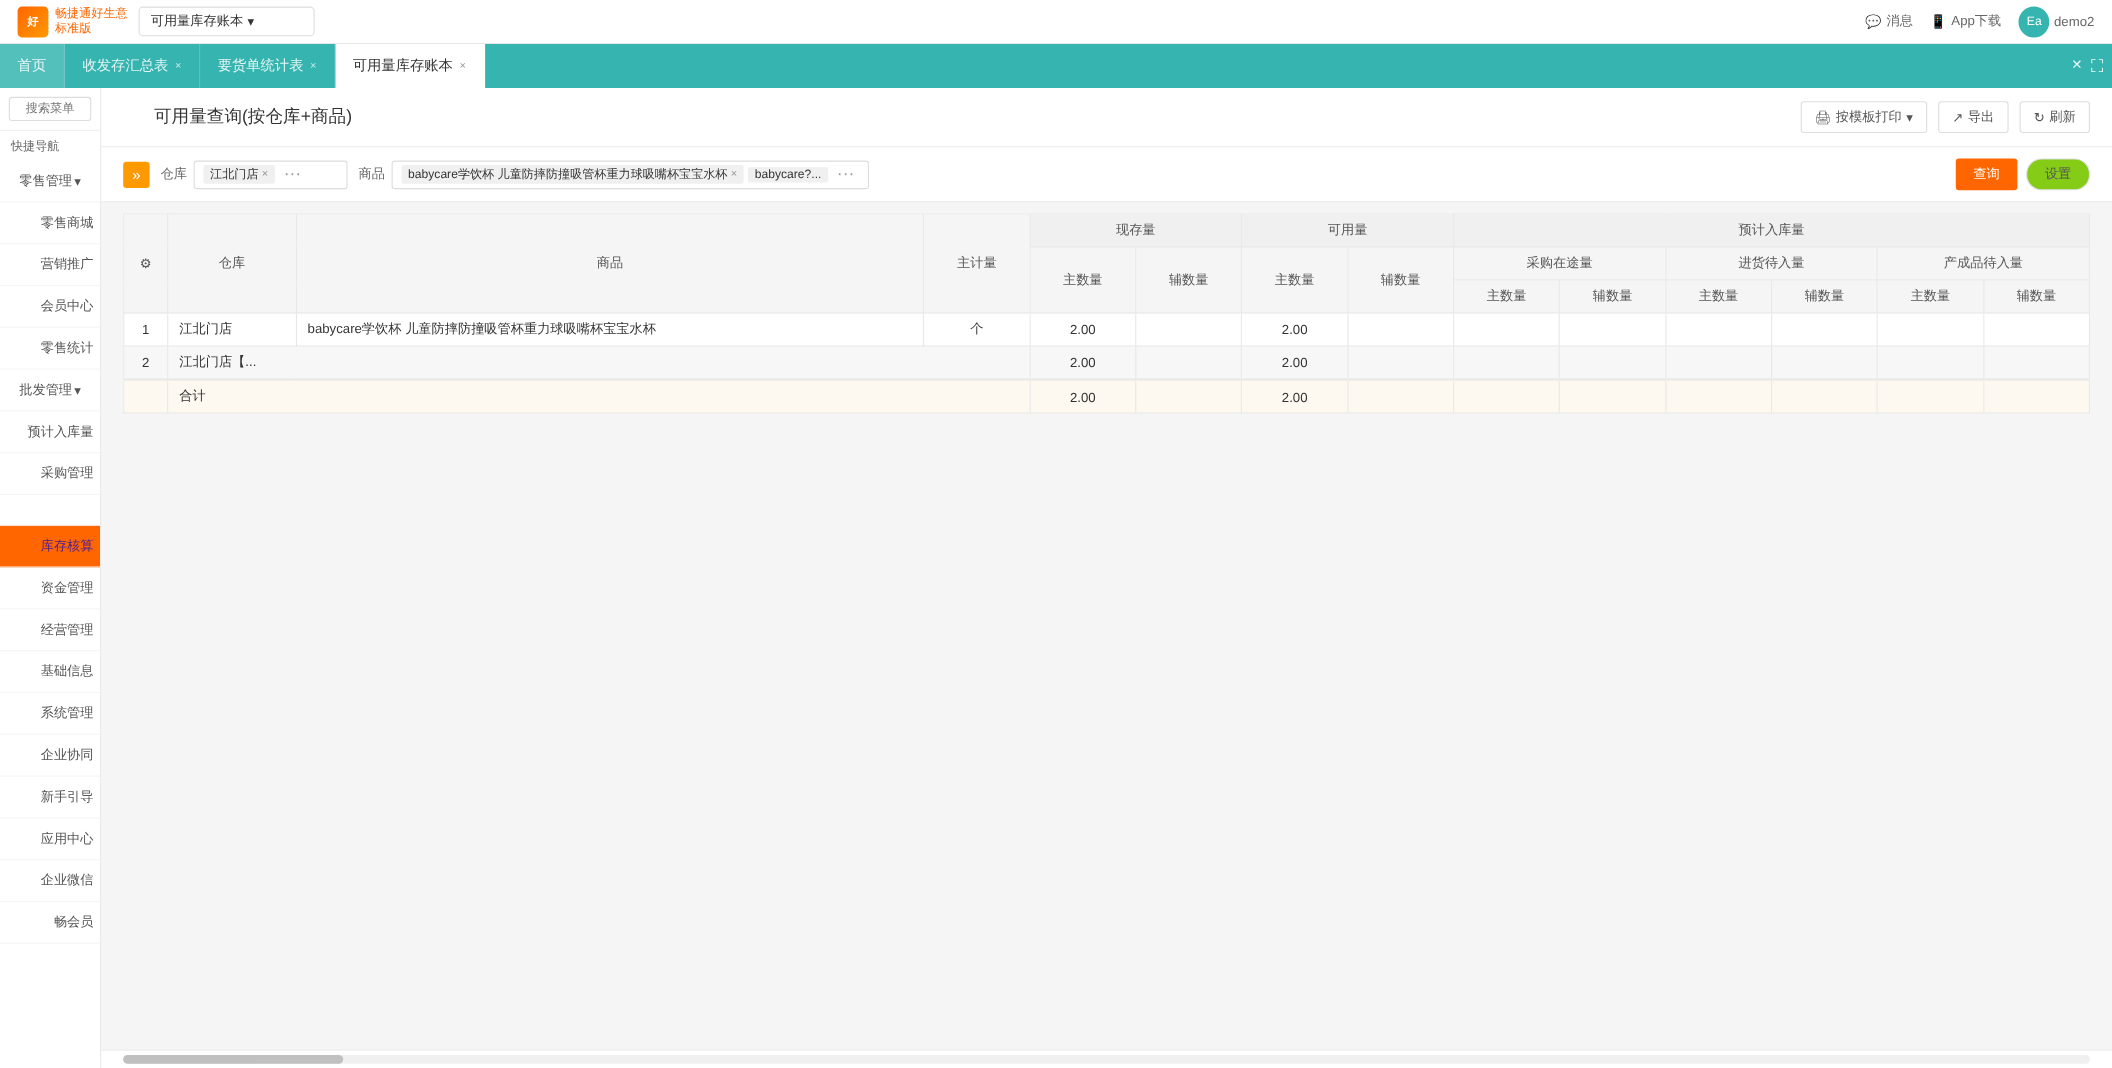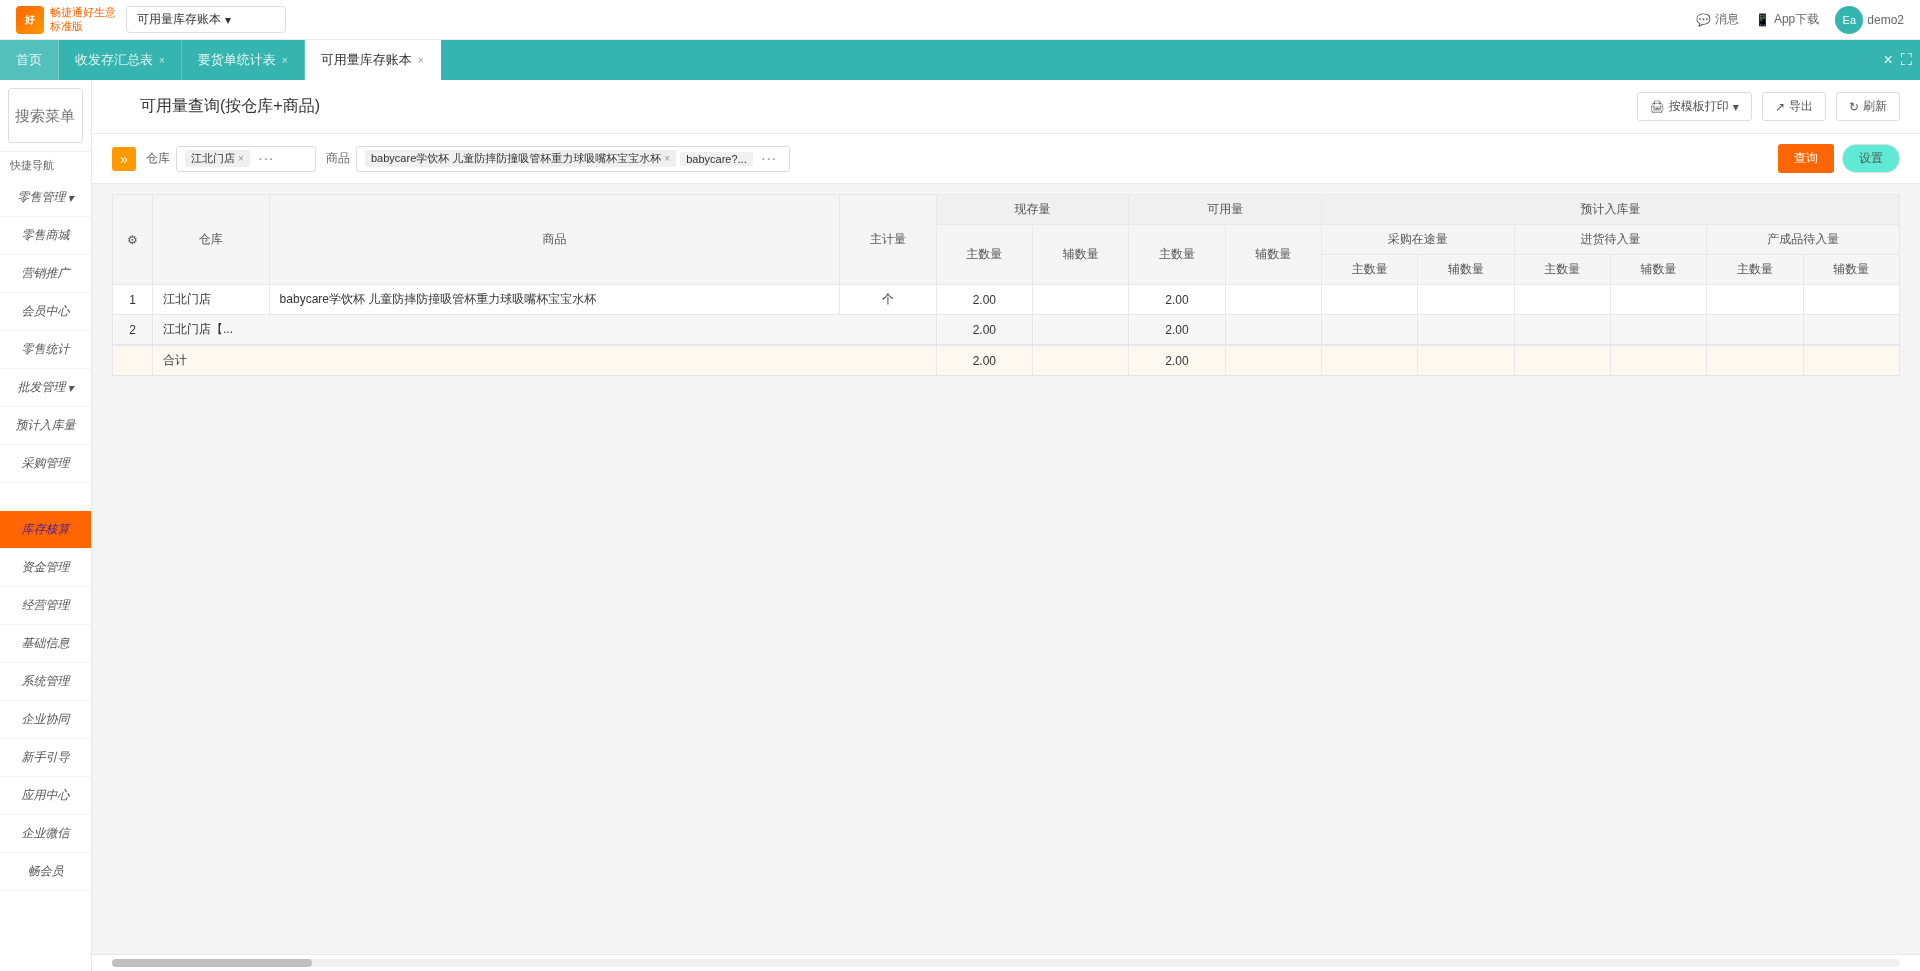--- a/index.html
+++ b/index.html
@@ -23,23 +23,23 @@
     .nav-tab .close-btn { font-size: 10px; color: rgba(255,255,255,0.7); cursor: pointer; }
     .nav-tab.active .close-btn { color: #999; }
     .nav-tab-home { background: rgba(255,255,255,0.15); }
     .nav-right { margin-left: auto; display: flex; align-items: center; gap: 8px; padding-right: 8px; }
     .nav-action-btn { color: rgba(255,255,255,0.9); cursor: pointer; font-size: 16px; }
 
     
     .layout { display: flex; height: calc(971px - 80px); }
     .sidebar { width: 92px; background: #fff; border-right: 1px solid #e8e8e8; display: flex; flex-direction: column; overflow-y: auto; }
     .sidebar-search { padding: 8px; border-bottom: 1px solid #f0f0f0; }
-    .sidebar-search-box { width: 100%; padding: 18px 6px; border: 1px solid #ddd; border-radius: 3px; font-size: 15px; color: #999; }
+    .sidebar-search-box { width: 100%; padding: 4px 6px; border: 1px solid #ddd; border-radius: 3px; font-size: 11px; color: #999; text-align: center; }
     .sidebar-nav-label { padding: 6px 10px; font-size: 11px; color: #666; }
-    .sidebar-item { padding: 10px 6px; text-align: center; cursor: pointer; color: #555; font-size: 12px; border-bottom: 1px solid #f5f5f5; transition: all 0.2s; font-style: italic; }
+    .sidebar-item { padding: 10px 6px; text-align: right; cursor: pointer; color: #555; font-size: 12px; border-bottom: 1px solid #f5f5f5; transition: all 0.2s; }
     .sidebar-item.active { color: #4c1d95; background: #ff6600; margin-top: 28px; }
     .sidebar-item.has-arrow { display: flex; justify-content: center; align-items: center; gap: 2px; }
 
     
     .main { flex: 1; display: flex; flex-direction: column; overflow: hidden; background: #f5f5f5; }
     .page-header { background: #fff; padding: 12px 20px; display: flex; align-items: center; justify-content: space-between; border-bottom: 1px solid #e8e8e8; }
     .page-title { font-size: 16px; font-weight: 500; color: #333; margin-left: 28px; }
     .page-actions { display: flex; align-items: center; gap: 10px; }
     .btn { padding: 5px 12px; border-radius: 3px; font-size: 12px; cursor: pointer; border: 1px solid #ddd; background: #fff; color: #555; display: flex; align-items: center; gap: 4px; }
 
@@ -47,21 +47,21 @@
     .filter-bar { background: #fff; padding: 10px 20px; display: flex; align-items: center; gap: 10px; border-bottom: 1px solid #e8e8e8; }
     .filter-expand-btn { width: 24px; height: 24px; background: #ff9900; color: #fff; border-radius: 3px; display: flex; align-items: center; justify-content: center; cursor: pointer; font-size: 14px; }
     .filter-group { display: flex; align-items: center; gap: 6px; }
     .filter-label { color: #666; font-size: 12px; }
     .filter-input-box { display: flex; align-items: center; gap: 4px; border: 1px solid #ddd; border-radius: 3px; padding: 3px 8px; min-width: 140px; background: #fff; }
     .filter-tag { background: #f0f0f0; padding: 1px 6px; border-radius: 2px; font-size: 11px; color: #333; display: flex; align-items: center; gap: 3px; }
     .filter-tag .remove { color: #999; cursor: pointer; font-size: 10px; }
     .filter-more { color: #999; cursor: pointer; font-size: 16px; padding: 0 4px; }
     .filter-actions { margin-left: auto; display: flex; gap: 8px; }
     .btn-query { background: #ff6600; border: none; color: #fff; padding: 5px 16px; border-radius: 3px; cursor: pointer; font-size: 12px; }
-    .btn-settings { background: #5eead4; border: 1px solid #ddd; color: #555; padding: 5px 16px; border-radius: 14px; cursor: pointer; font-size: 12px; }
+    .btn-settings { background: #84cc16; border: 1px solid #ddd; color: #555; padding: 5px 16px; border-radius: 14px; cursor: pointer; font-size: 12px; }
 
     
     .table-area { flex: 1; padding: 10px 20px; overflow: auto; }
     .data-table { width: 100%; border-collapse: collapse; background: #fff; border: 1px solid #e8e8e8; font-size: 12px; }
     .data-table th, .data-table td { border: 1px solid #e8e8e8; padding: 6px 10px; text-align: center; }
     .data-table th { background: #f5f5f5; color: #555; font-weight: 500; }
     .data-table th.main-header { background: #f0f0f0; }
     .data-table td.text-left { text-align: left; }
     .data-table .settings-cell { width: 40px; }
     .group-header { background: #f7f7f7; font-weight: 500; }

